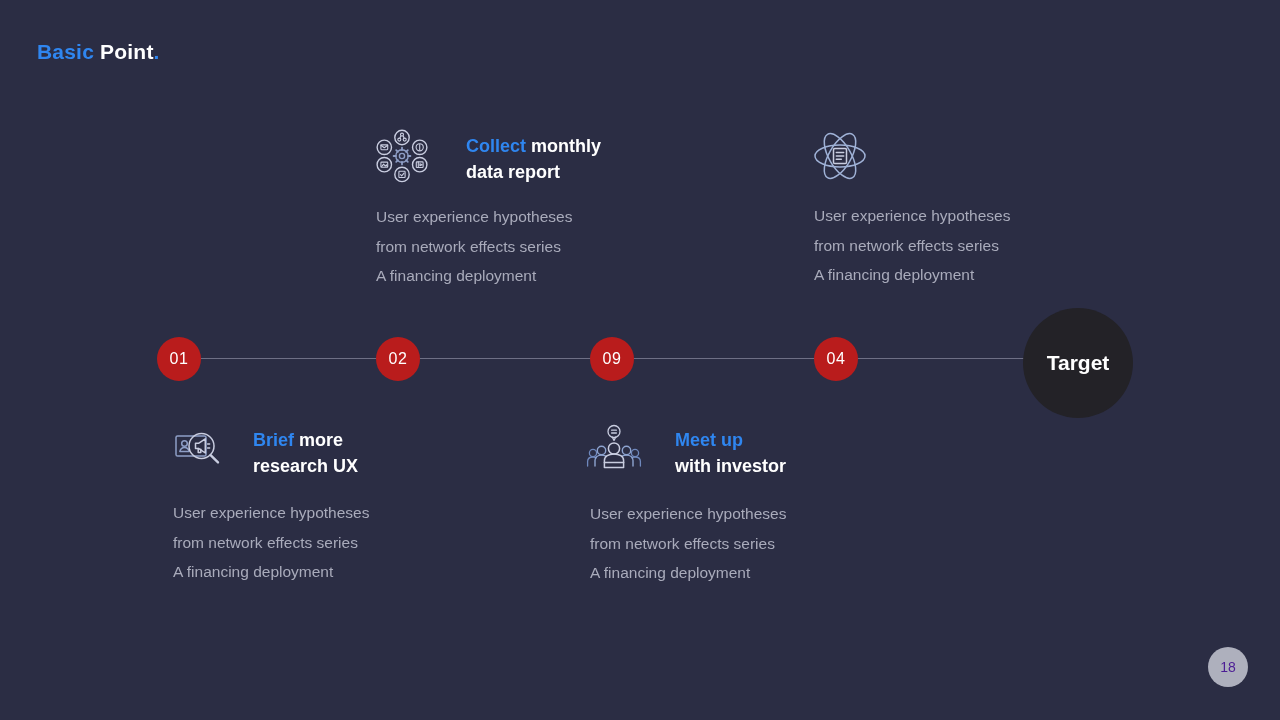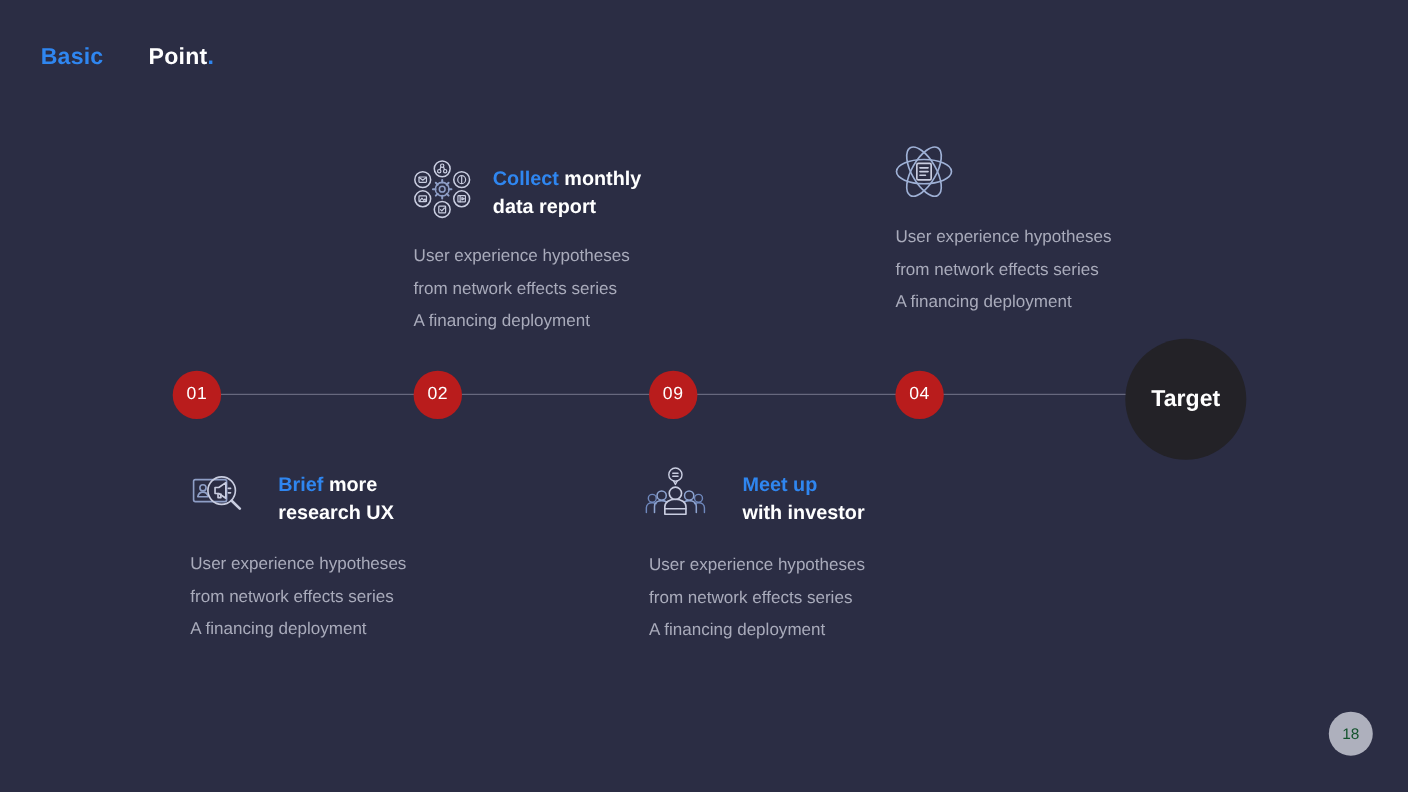--- a/index.html
+++ b/index.html
@@ -20,21 +20,21 @@
   .slide-title {
     position: absolute;
     left: 37px;
     top: 40px;
     font-size: 21px;
     font-weight: bold;
     letter-spacing: 0.2px;
     white-space: nowrap;
   }
   .slide-title .t-accent { color: #2f86f0; }
-  .slide-title .t-main   { color: #ffffff; margin-left: 35px; }
+  .slide-title .t-main   { color: #ffffff; }
   .slide-title .t-dot    { color: #2f86f0; }
 
   
   .timeline-line {
     position: absolute;
     left: 178px;
     top: 358px;
     width: 900px;
     height: 1px;
     background: #6e6f85;
@@ -95,21 +95,21 @@
   .block-heading .h-accent { color: #2f86f0; }
   .block-body {
     color: #a9abbb;
     font-size: 15.5px;
     line-height: 29.5px;
     font-weight: normal;
   }
 
   
   .block-collect      { left: 374px; top: 128px; }
-  .block-collect .block-head { gap: 18px; margin-top: 16px; }
+  .block-collect .block-head { gap: 36px; }
   .block-collect .block-body { margin-top: 17px; margin-left: 2px; }
 
   .block-accomplished { left: 812px; top: 128px; }
   .block-accomplished .block-head { gap: 22px; }
   .block-accomplished .block-body { margin-top: 17px; margin-left: 2px; }
 
   .block-brief        { left: 155px; top: 422px; margin-left: 16px; }
   .block-brief .block-head { gap: 26px; }
   .block-brief .block-body { margin-top: 19px; margin-left: 2px; }
 
@@ -119,21 +119,21 @@
 
   
   .page-badge {
     position: absolute;
     left: 1208px;
     top: 647px;
     width: 40px;
     height: 40px;
     border-radius: 50%;
     background: #aeb0bd;
-    color: #14532d;
+    color: #4c1d95;
     font-size: 14px;
     display: flex;
     align-items: center;
     justify-content: center;
   }
 </style>
 </head>
 <body>
 
 <div class="slide-title">

